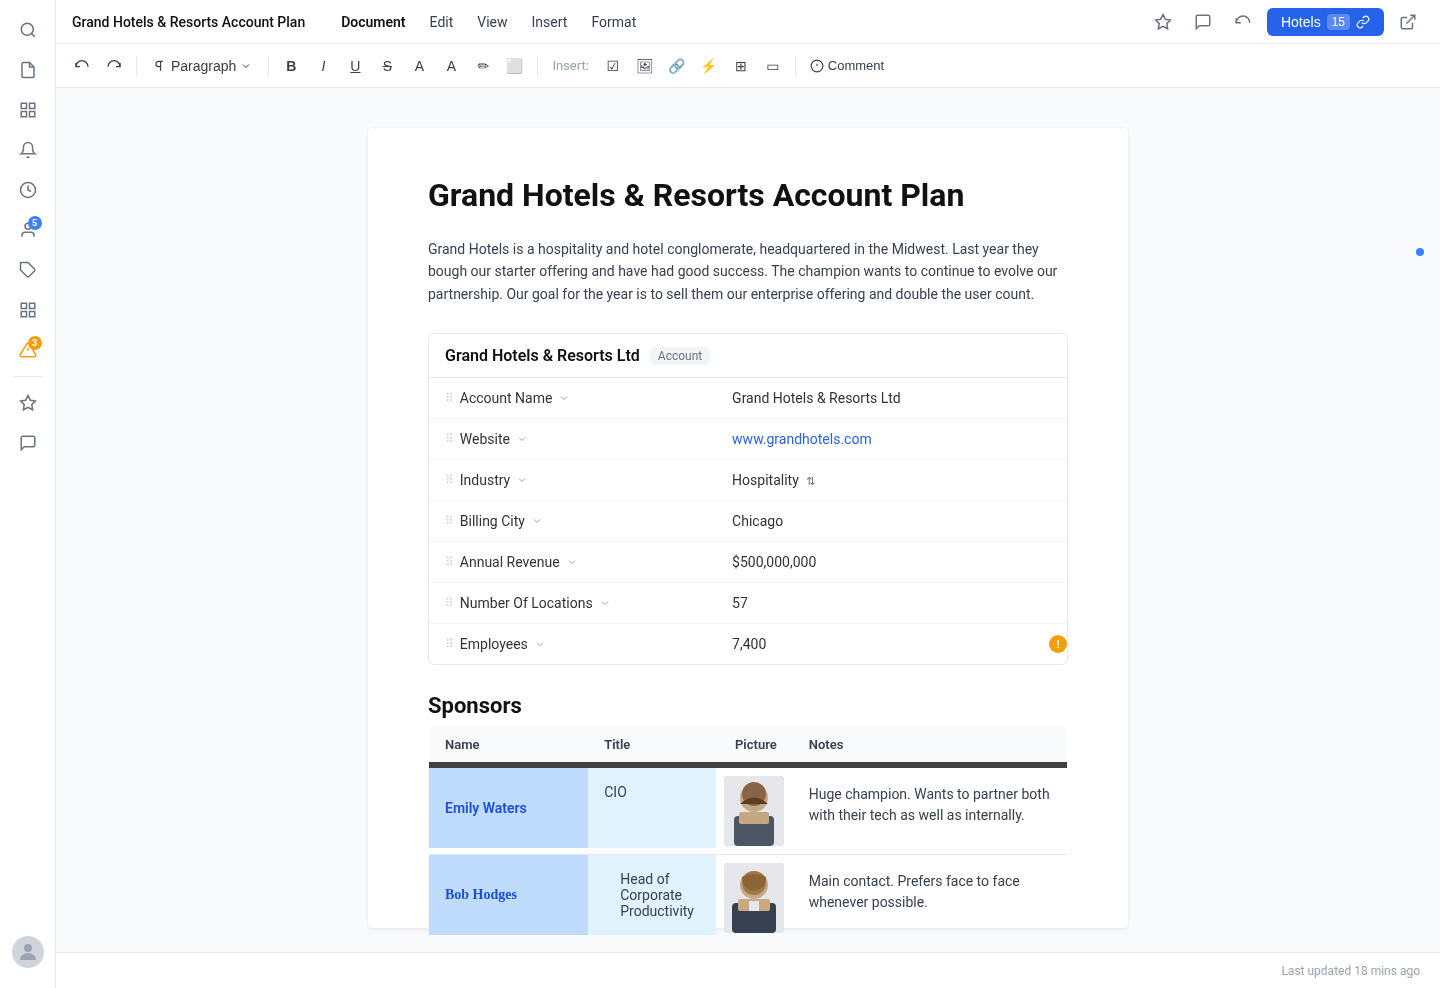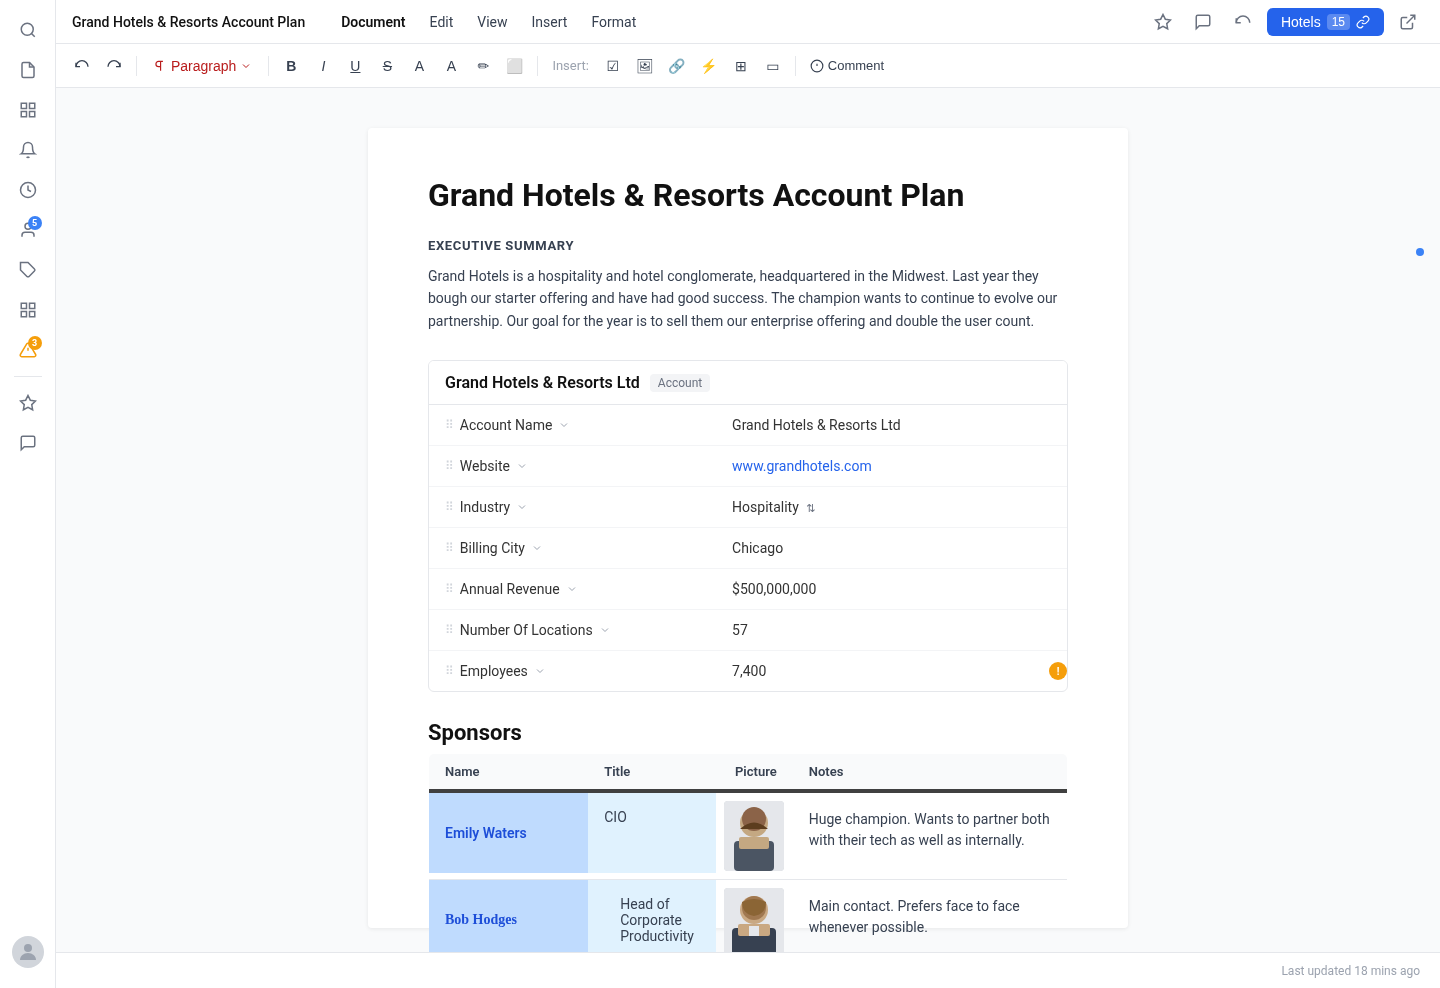--- a/index.html
+++ b/index.html
@@ -27,21 +27,21 @@
     .menu-spacer { flex: 1; }
     .toolbar-right { display: flex; align-items: center; gap: 8px; }
     .icon-btn { width: 32px; height: 32px; display: flex; align-items: center; justify-content: center; border-radius: 4px; cursor: pointer; color: #6b7280; border: none; background: none; font-size: 16px; }
     .share-btn { background: #2563eb; color: white; border: none; border-radius: 6px; padding: 6px 14px; font-size: 14px; font-weight: 500; cursor: pointer; display: flex; align-items: center; gap: 6px; }
     .share-count { background: rgba(255,255,255,0.25); border-radius: 4px; padding: 1px 5px; font-size: 12px; }
 
     
     .format-bar { height: 44px; border-bottom: 1px solid #e5e7eb; display: flex; align-items: center; padding: 0 12px; gap: 4px; }
     .fmt-btn { width: 28px; height: 28px; display: flex; align-items: center; justify-content: center; border-radius: 4px; cursor: pointer; color: #374151; border: none; background: none; font-size: 14px; }
     .fmt-separator { width: 1px; height: 20px; background: #e5e7eb; margin: 0 4px; }
-    .para-select { display: flex; align-items: center; gap: 4px; padding: 4px 8px; border-radius: 4px; border: none; background: none; cursor: pointer; font-size: 14px; color: #b91c1c; }
+    .para-select { display: flex; align-items: center; gap: 4px; padding: 4px 8px; border-radius: 4px; border: none; background: none; cursor: pointer; font-size: 14px; color: #404040; }
     .insert-label { font-size: 13px; color: #9ca3af; margin: 0 6px; }
 
     
     .doc-area { flex: 1; overflow-y: auto; background: #f9fafb; display: flex; justify-content: center; padding: 40px 20px; position: relative; }
     .doc-content { width: 760px; background: #fff; min-height: 800px; padding: 48px 60px; border-radius: 4px; box-shadow: 0 1px 4px rgba(0,0,0,0.08); }
 
     
     .blue-dot { width: 8px; height: 8px; background: #3b82f6; border-radius: 50%; position: absolute; right: 16px; top: 160px; }
 
     
@@ -56,21 +56,21 @@
     .account-badge { background: #f3f4f6; color: #6b7280; font-size: 12px; padding: 2px 8px; border-radius: 4px; }
     .account-table { width: 100%; border-collapse: collapse; }
     .account-table tr { border-bottom: 1px solid #f3f4f6; }
     .account-table tr:last-child { border-bottom: none; }
     .account-table td { padding: 12px 16px; vertical-align: middle; }
     .info-dot { width: 18px; height: 18px; background: #f59e0b; border-radius: 50%; display: inline-flex; align-items: center; justify-content: center; color: white; font-size: 10px; font-weight: bold; position: absolute; right: 0; top: 50%; transform: translateY(-50%); }
 
     
     .sponsors-title { font-size: 22px; font-weight: 700; color: #111; margin-bottom: 8px; }
     .sponsors-table { width: 100%; border-collapse: collapse; border: 1px solid #e5e7eb; border-radius: 6px; overflow: hidden; }
-    .sponsors-table th { background: #f9fafb; padding: 10px 16px; font-size: 13px; font-weight: 600; color: #374151; text-align: left; border-bottom: 4px solid #404040; }
+    .sponsors-table th { background: #f9fafb; padding: 10px 16px; font-size: 13px; font-weight: 600; color: #374151; text-align: left; border-bottom: 6px solid #404040; }
     .sponsors-table td { padding: 0; vertical-align: top; border-bottom: 1px solid #e5e7eb; }
     .sponsors-table tr:last-child td { border-bottom: none; }
     .sponsor-name { font-weight: 600; color: #1d4ed8; font-size: 14px; padding: 16px; background: #bfdbfe; height: 100%; display: flex; align-items: center; }
     .sponsor-title { padding: 16px; font-size: 14px; color: #374151; background: #e0f2fe; display: flex; align-items: flex-start; }
     .sponsor-notes { padding: 16px; font-size: 14px; color: #374151; line-height: 1.5; display: flex; align-items: center; }
     .avatar-placeholder { width: 60px; height: 70px; background: #d1d5db; border-radius: 4px; overflow: hidden; display: flex; align-items: center; justify-content: center; }
 
     
     .status-bar { height: 36px; border-top: 1px solid #e5e7eb; display: flex; align-items: center; justify-content: flex-end; padding: 0 20px; background: #fff; }
     .last-updated { font-size: 12px; color: #9ca3af; }
@@ -269,21 +269,20 @@
           </svg>
         <span style="font-size:13px;">Comment</span>
       </button>
     </div>
 
     <div class="doc-area">
       <div class="blue-dot"></div>
       <div class="doc-content">
         <h1 class="doc-title">Grand Hotels &amp; Resorts Account Plan</h1>
 
-        <p class="section-heading">EXECUTIVE SUMMARY</p>
         <p class="exec-summary-text">Grand Hotels is a hospitality and hotel conglomerate, headquartered in the Midwest. Last year they bough our starter offering and have had good success. The champion wants to continue to evolve our partnership. Our goal for the year is to sell them our enterprise offering and double the user count.</p>
 
         <div class="account-card">
           <div class="account-card-header">
             <span class="account-card-title">Grand Hotels &amp; Resorts Ltd</span>
             <span class="account-badge">Account</span>
           </div>
           <table class="account-table">
             <tbody>
 

